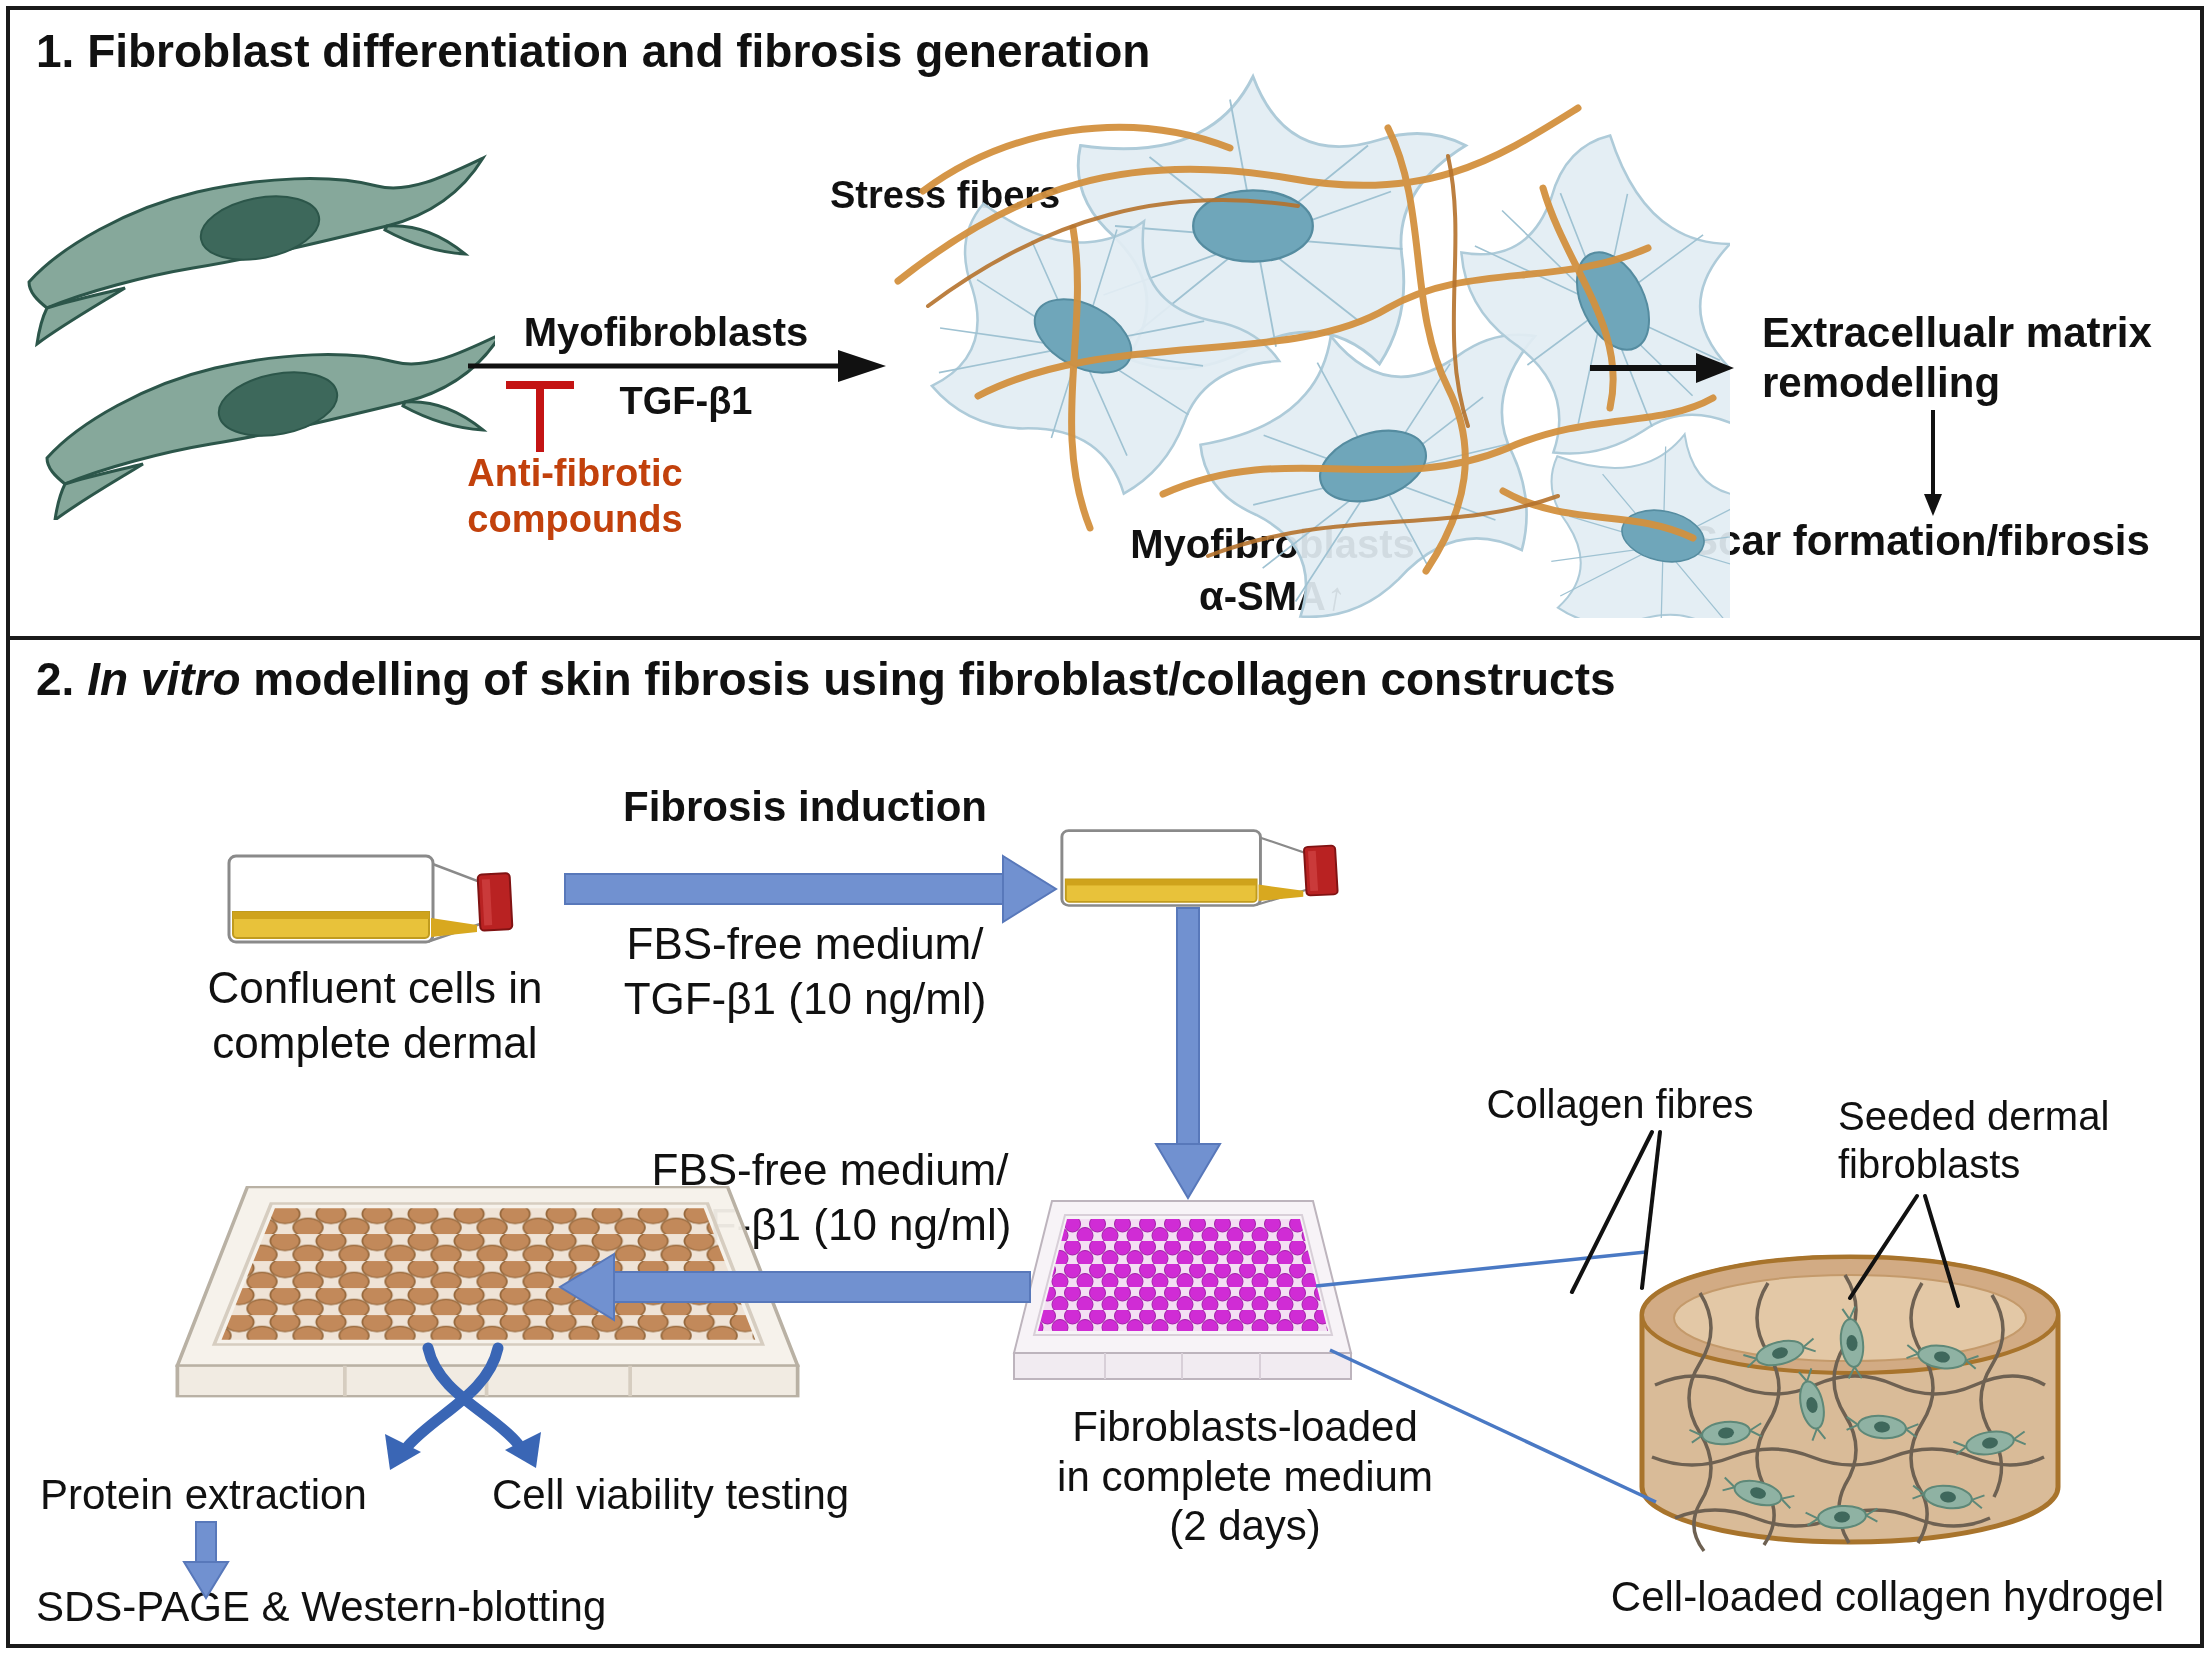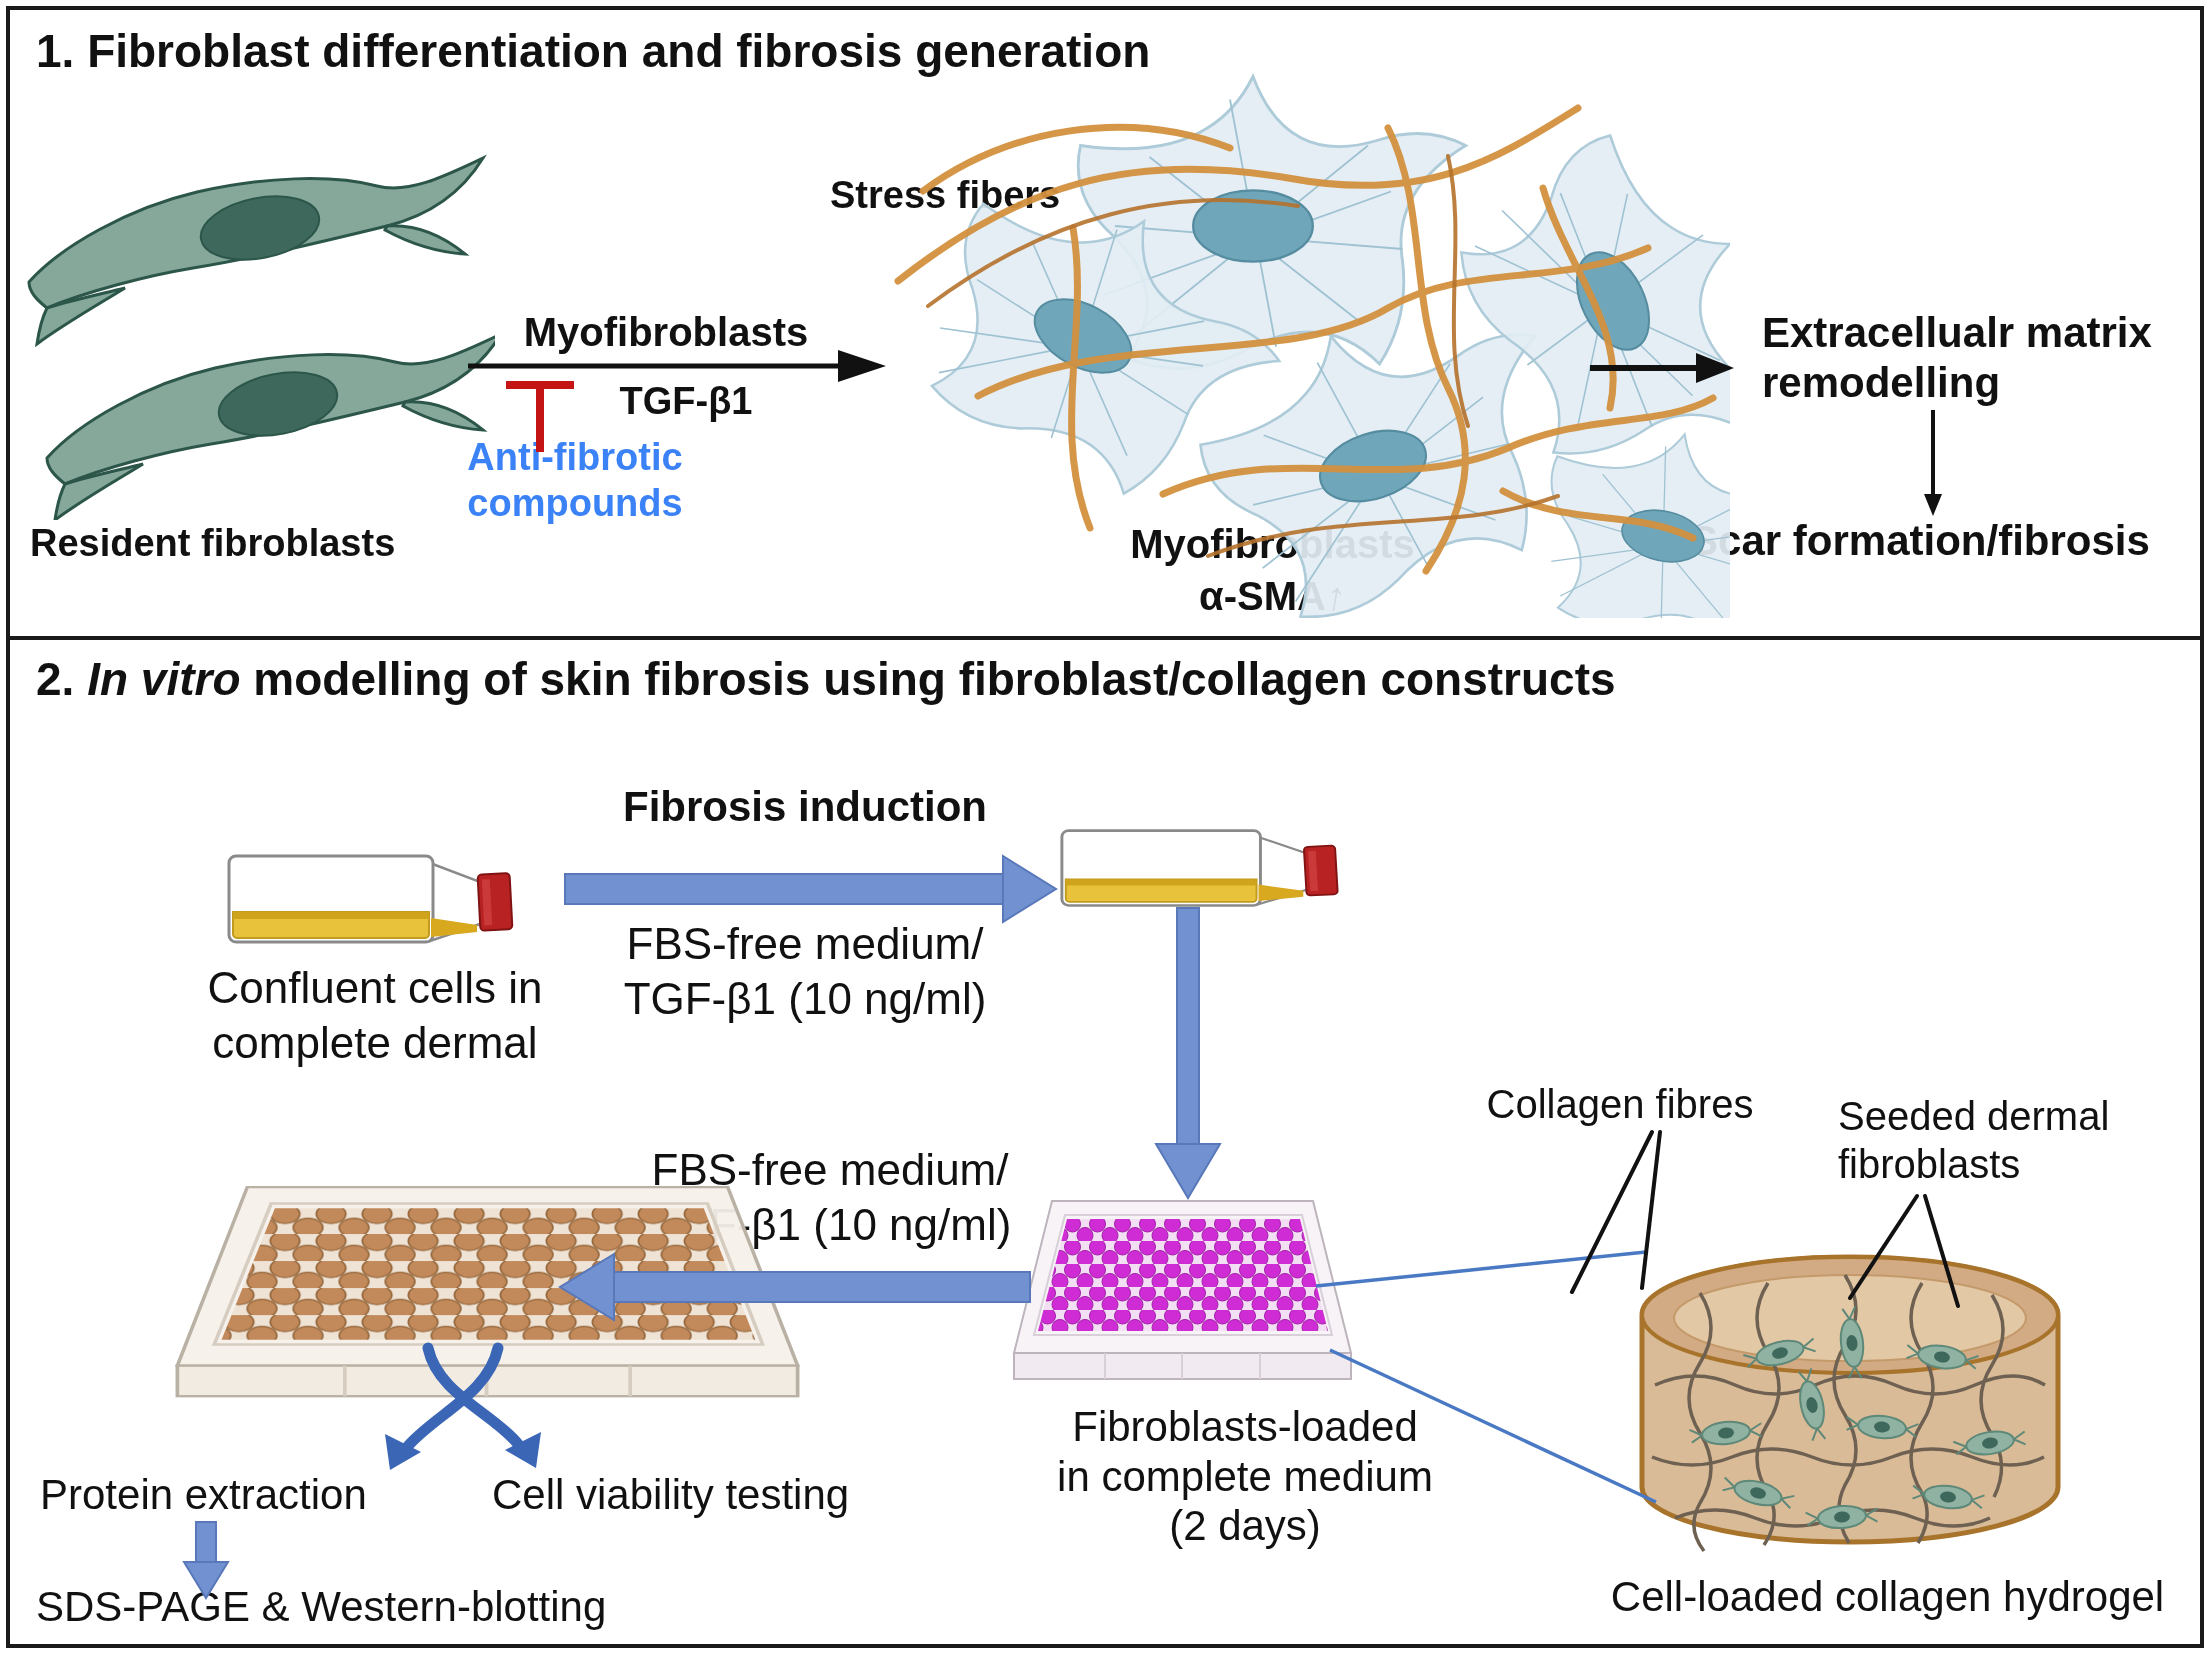--- a/index.html
+++ b/index.html
@@ -1,21 +1,21 @@
 <!DOCTYPE html>
 <html><head>
 <meta charset="utf-8">
 <style>
   html,body{margin:0;padding:0;background:#fff;}
   .canvas{position:relative;width:2208px;height:1654px;background:#fff;overflow:hidden;
           font-family:Liberation Sans, sans-serif;color:#111;}
   .abs{position:absolute;}
   .panel{position:absolute;border:4px solid #1a1a1a;background:transparent;}
   .i{font-style:italic;}
-  .red{color:#3b82f6;}
+  .red{color:#c2410c;margin-top:16px;}
   .ctr{text-align:center;}
   .t-title{font-size:46px;font-weight:bold;letter-spacing:0px;}
   .t-lbl38{font-size:38px;font-weight:bold;line-height:1.22;}
   .t-lbl40{font-size:40px;font-weight:bold;line-height:1.22;}
   .t-lbl42b{font-size:42px;font-weight:bold;line-height:1.2;}
   .t-reg42{font-size:42px;font-weight:400;line-height:1.18;}
   .t-reg40{font-size:40px;font-weight:400;line-height:1.2;}
   .t-reg44{font-size:44px;font-weight:400;line-height:1.25;}
   svg{display:block;}
   .decor{pointer-events:none;}
@@ -23,21 +23,20 @@
 </head>
 <body>
 
 <div class="canvas">
 
   <div class="panel" style="left:6px;top:6px;width:2190px;height:626px;"></div>
   <div class="panel" style="left:6px;top:636px;width:2190px;height:1008px;border-top:none;"></div>
 
   <div class="abs t-title" style="left:36px;top:24px;">1. Fibroblast differentiation and fibrosis generation</div>
 
-  <div class="abs t-lbl38" style="left:30px;top:520px;">Resident fibroblasts</div>
 
   <div class="abs t-lbl40 ctr" style="left:496px;top:308px;width:340px;">Myofibroblasts</div>
   <div class="abs t-lbl38 ctr" style="left:586px;top:378px;width:200px;">TGF-β1</div>
 
   <div class="abs t-lbl38 red ctr" style="left:420px;top:434px;width:310px;">
     <div>Anti-fibrotic</div>
     <div>compounds</div>
   </div>
 
   <div class="abs t-lbl38" style="left:830px;top:172px;">Stress fibers</div>

